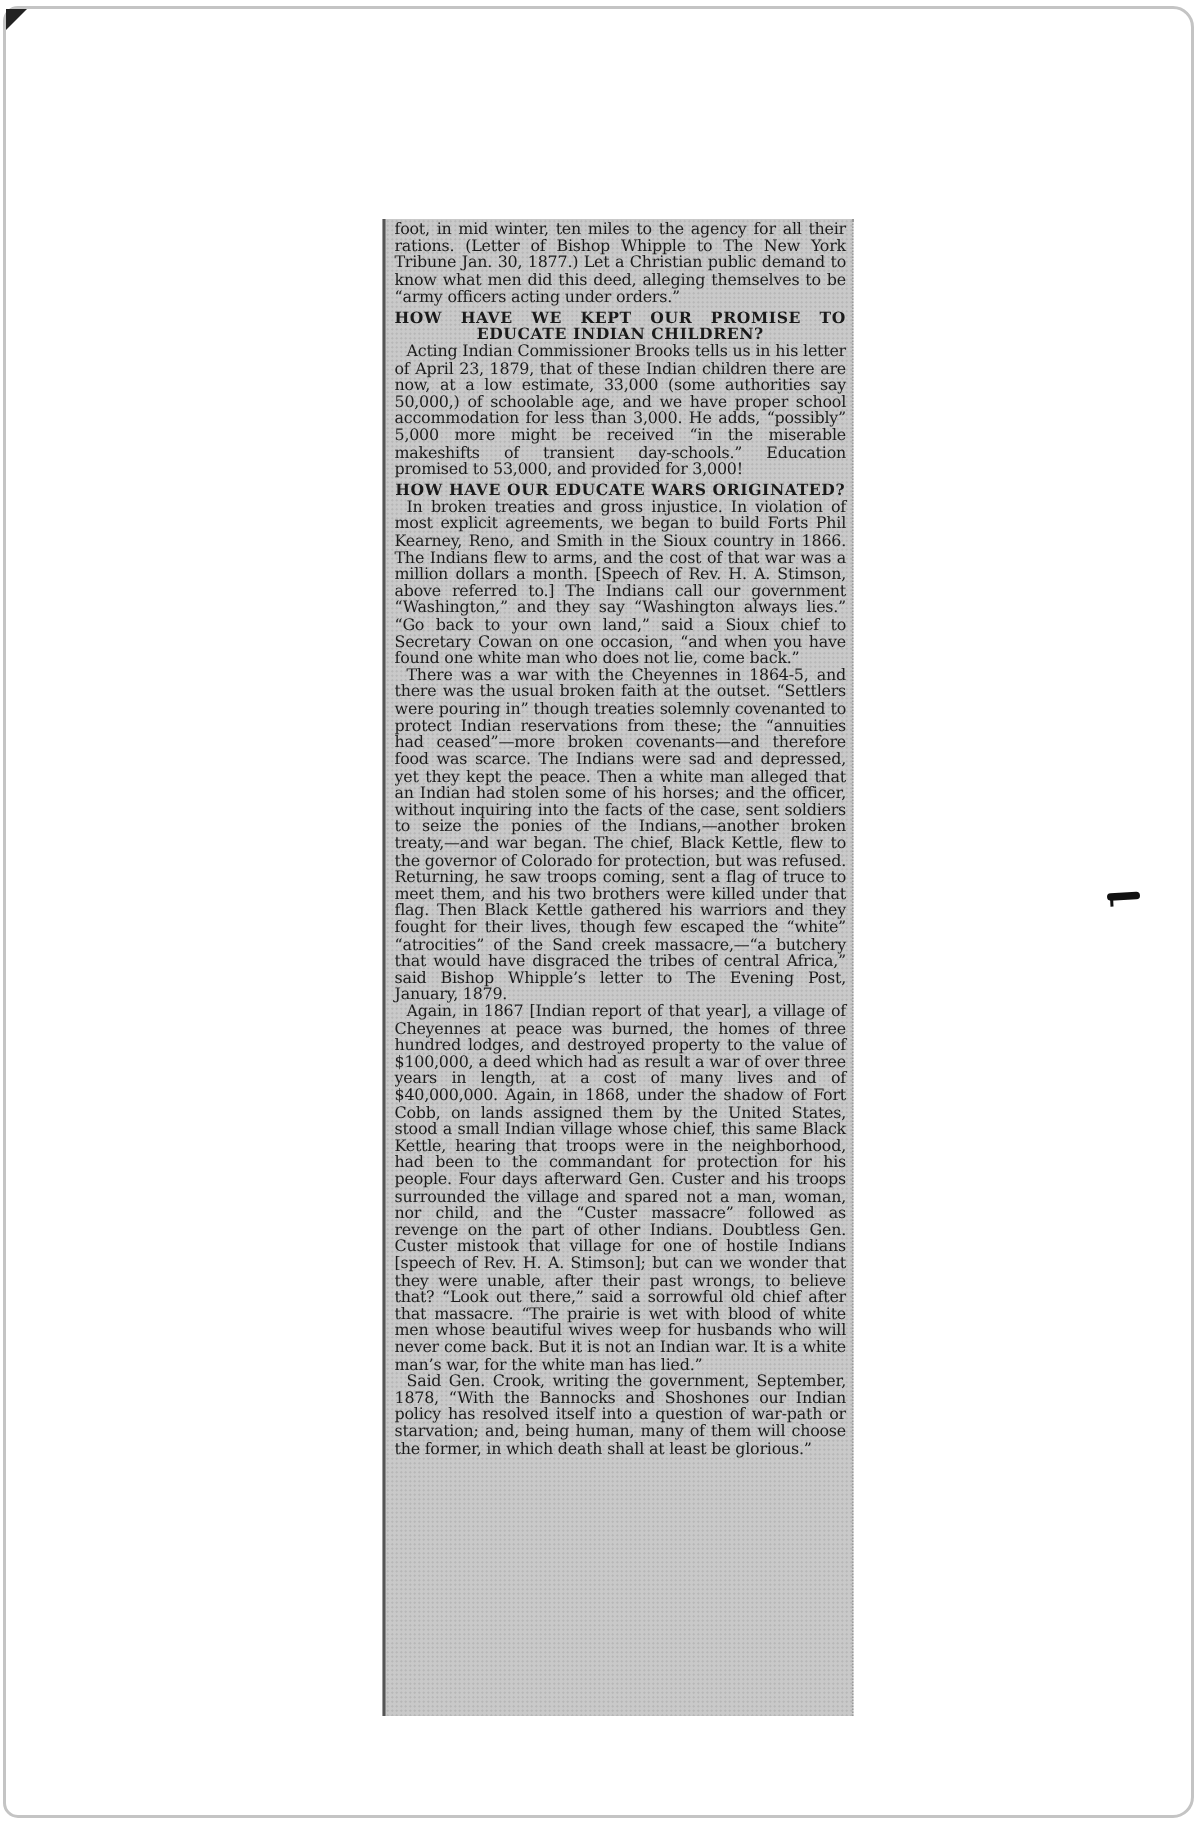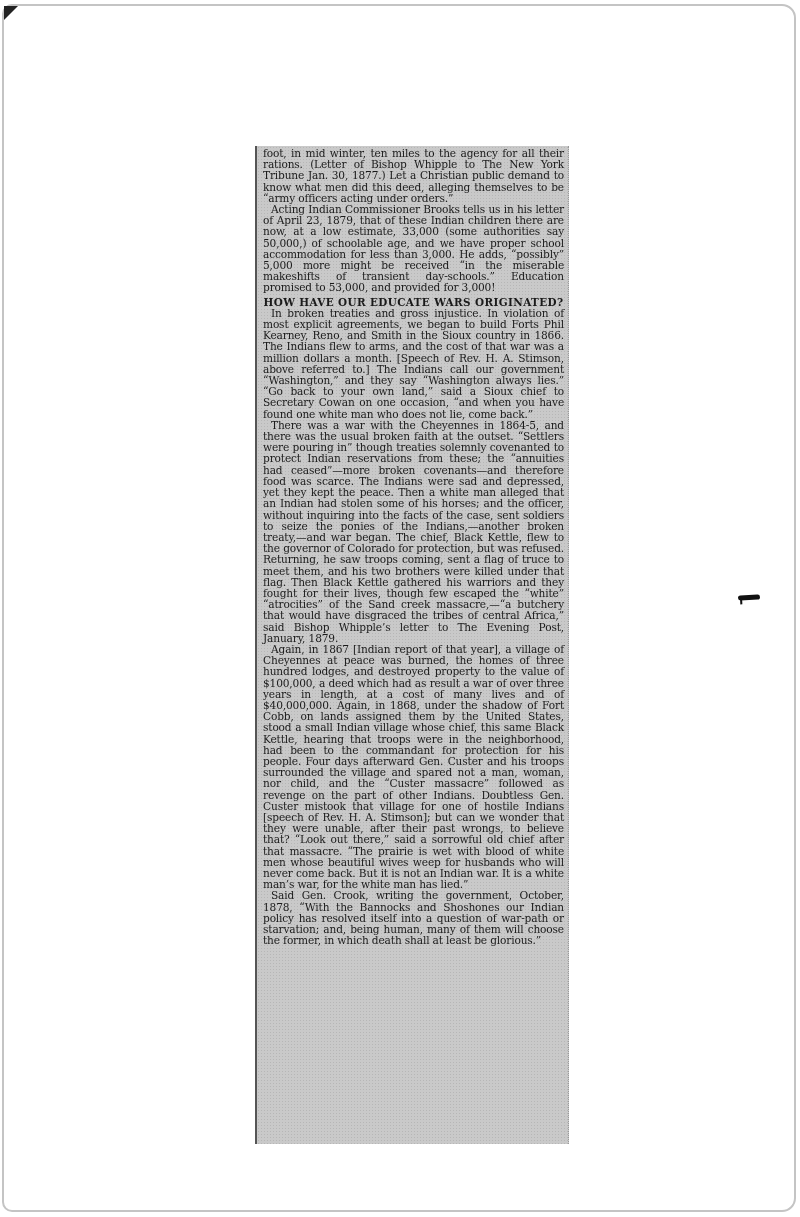--- a/index.html
+++ b/index.html
@@ -52,19 +52,20 @@
 <body>
 
 <div class="scan-frame">
   <div class="corner-fold"></div>
 </div>
 
 <div class="stray-mark"></div>
 
 <div class="clipping">
   <p class="para">foot, in mid winter, ten miles to the agency for all their rations. (Letter of Bishop Whipple to The New York Tribune Jan. 30, 1877.) Let a Christian public demand to know what men did this deed, alleging themselves to be “army officers acting under orders.”</p>
+  <h3 class="heading">HOW HAVE WE KEPT OUR PROMISE TO EDUCATE INDIAN CHILDREN?</h3>
   <p class="para indent">Acting Indian Commissioner Brooks tells us in his letter of April 23, 1879, that of these Indian children there are now, at a low estimate, 33,000 (some authorities say 50,000,) of schoolable age, and we have proper school accommodation for less than 3,000. He adds, “possibly” 5,000 more might be received “in the miserable makeshifts of transient day-schools.” Education promised to 53,000, and provided for 3,000!</p>
   <h3 class="heading">HOW HAVE OUR EDUCATE WARS ORIGINATED?</h3>
   <p class="para indent">In broken treaties and gross injustice. In violation of most explicit agreements, we began to build Forts Phil Kearney, Reno, and Smith in the Sioux country in 1866. The Indians flew to arms, and the cost of that war was a million dollars a month. [Speech of Rev. H. A. Stimson, above referred to.] The Indians call our government “Washington,” and they say “Washington always lies.” “Go back to your own land,” said a Sioux chief to Secretary Cowan on one occasion, “and when you have found one white man who does not lie, come back.”</p>
   <p class="para indent">There was a war with the Cheyennes in 1864-5, and there was the usual broken faith at the outset. “Settlers were pouring in” though treaties solemnly covenanted to protect Indian reservations from these; the “annuities had ceased”—more broken covenants—and therefore food was scarce. The Indians were sad and depressed, yet they kept the peace. Then a white man alleged that an Indian had stolen some of his horses; and the officer, without inquiring into the facts of the case, sent soldiers to seize the ponies of the Indians,—another broken treaty,—and war began. The chief, Black Kettle, flew to the governor of Colorado for protection, but was refused. Returning, he saw troops coming, sent a flag of truce to meet them, and his two brothers were killed under that flag. Then Black Kettle gathered his warriors and they fought for their lives, though few escaped the “white” “atrocities” of the Sand creek massacre,—“a butchery that would have disgraced the tribes of central Africa,” said Bishop Whipple’s letter to The Evening Post, January, 1879.</p>
   <p class="para indent">Again, in 1867 [Indian report of that year], a village of Cheyennes at peace was burned, the homes of three hundred lodges, and destroyed property to the value of $100,000, a deed which had as result a war of over three years in length, at a cost of many lives and of $40,000,000. Again, in 1868, under the shadow of Fort Cobb, on lands assigned them by the United States, stood a small Indian village whose chief, this same Black Kettle, hearing that troops were in the neighborhood, had been to the commandant for protection for his people. Four days afterward Gen. Custer and his troops surrounded the village and spared not a man, woman, nor child, and the “Custer massacre” followed as revenge on the part of other Indians. Doubtless Gen. Custer mistook that village for one of hostile Indians [speech of Rev. H. A. Stimson]; but can we wonder that they were unable, after their past wrongs, to believe that? “Look out there,” said a sorrowful old chief after that massacre. “The prairie is wet with blood of white men whose beautiful wives weep for husbands who will never come back. But it is not an Indian war. It is a white man’s war, for the white man has lied.”</p>
-  <p class="para indent">Said Gen. Crook, writing the government, October, 1878, “With the Bannocks and Shoshones our Indian policy has resolved itself into a question of war-path or starvation; and, being human, many of them will choose the former, in which death shall at least be glorious.”</p>
+  <p class="para indent">Said Gen. Crook, writing the government, September, 1878, “With the Bannocks and Shoshones our Indian policy has resolved itself into a question of war-path or starvation; and, being human, many of them will choose the former, in which death shall at least be glorious.”</p>
 </div>
 
 </body></html>

